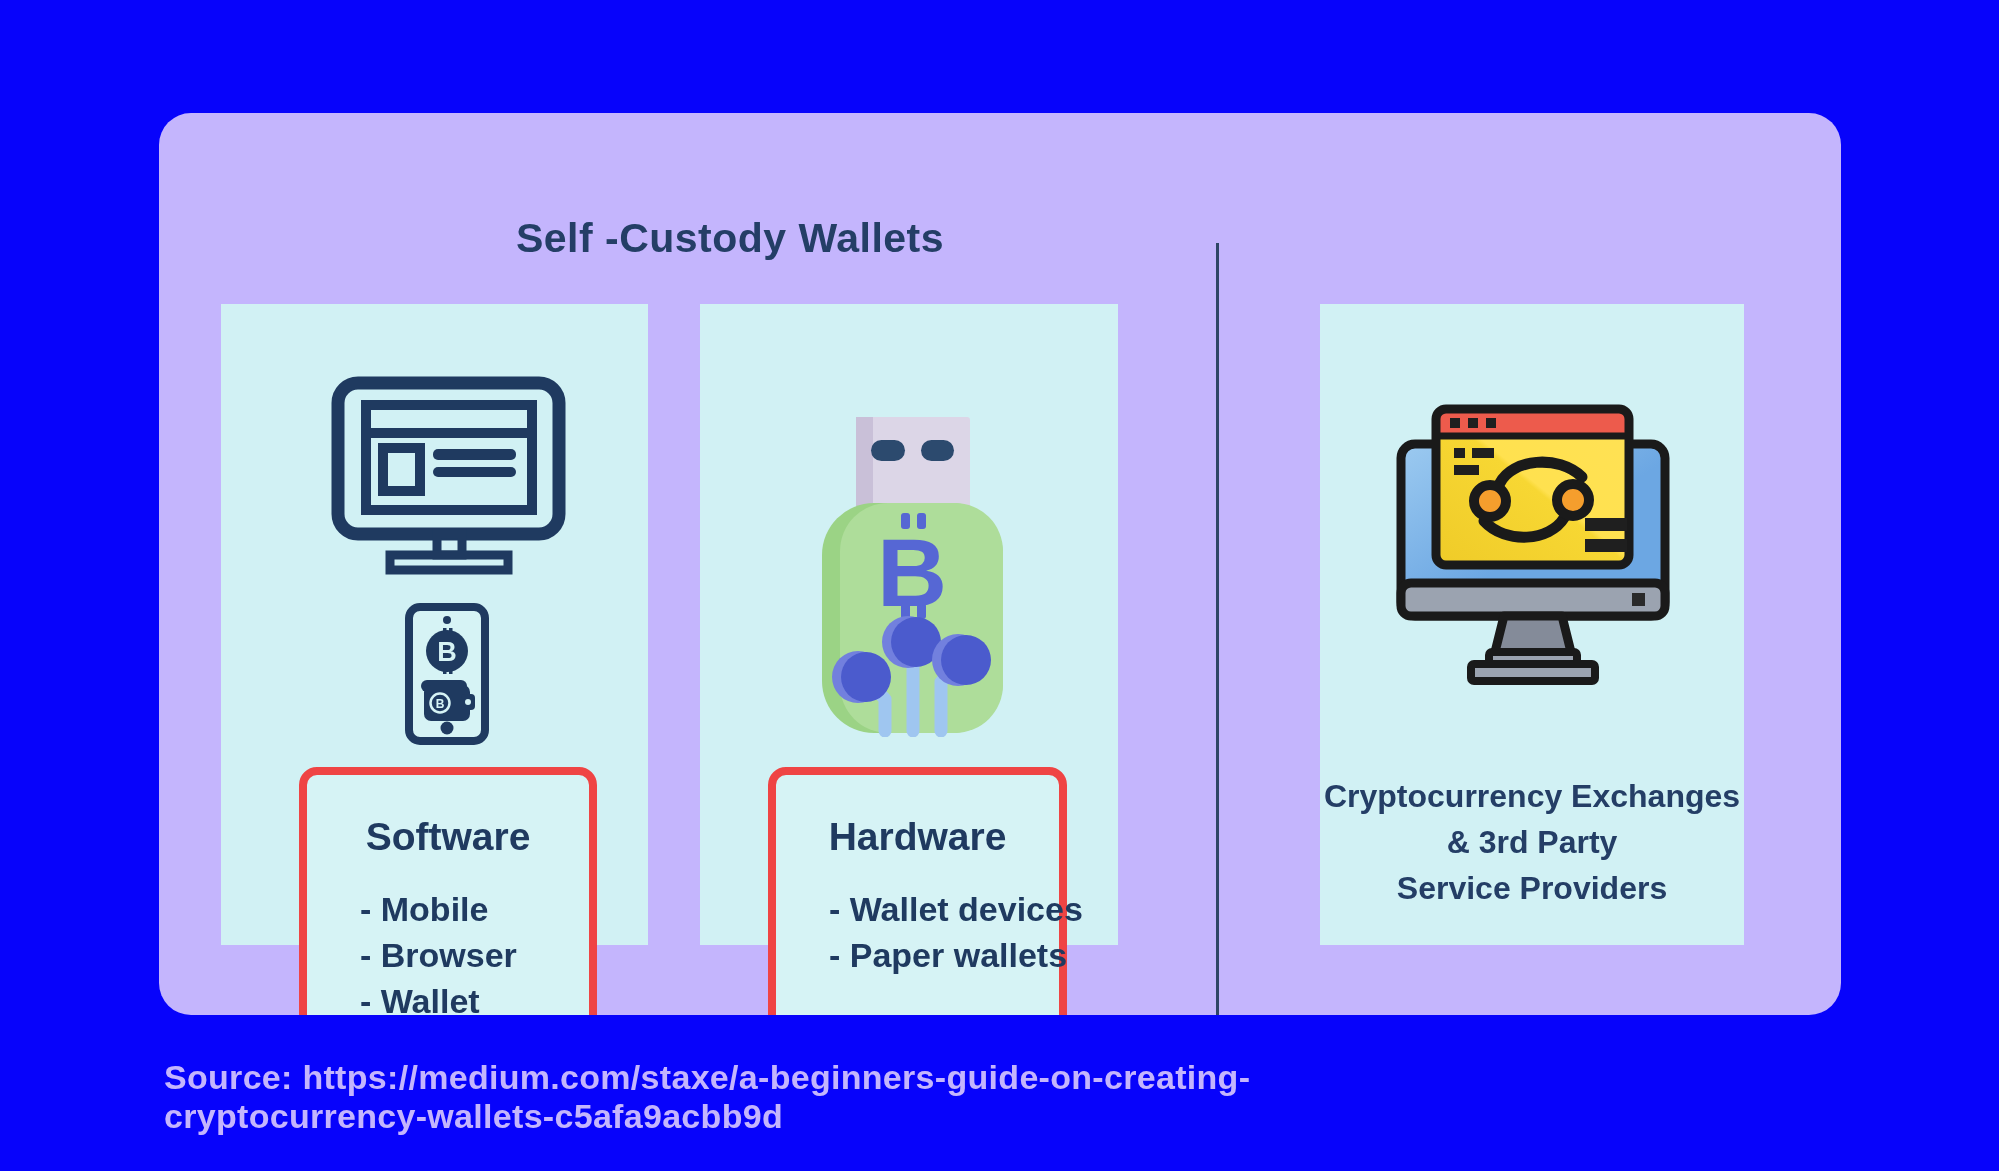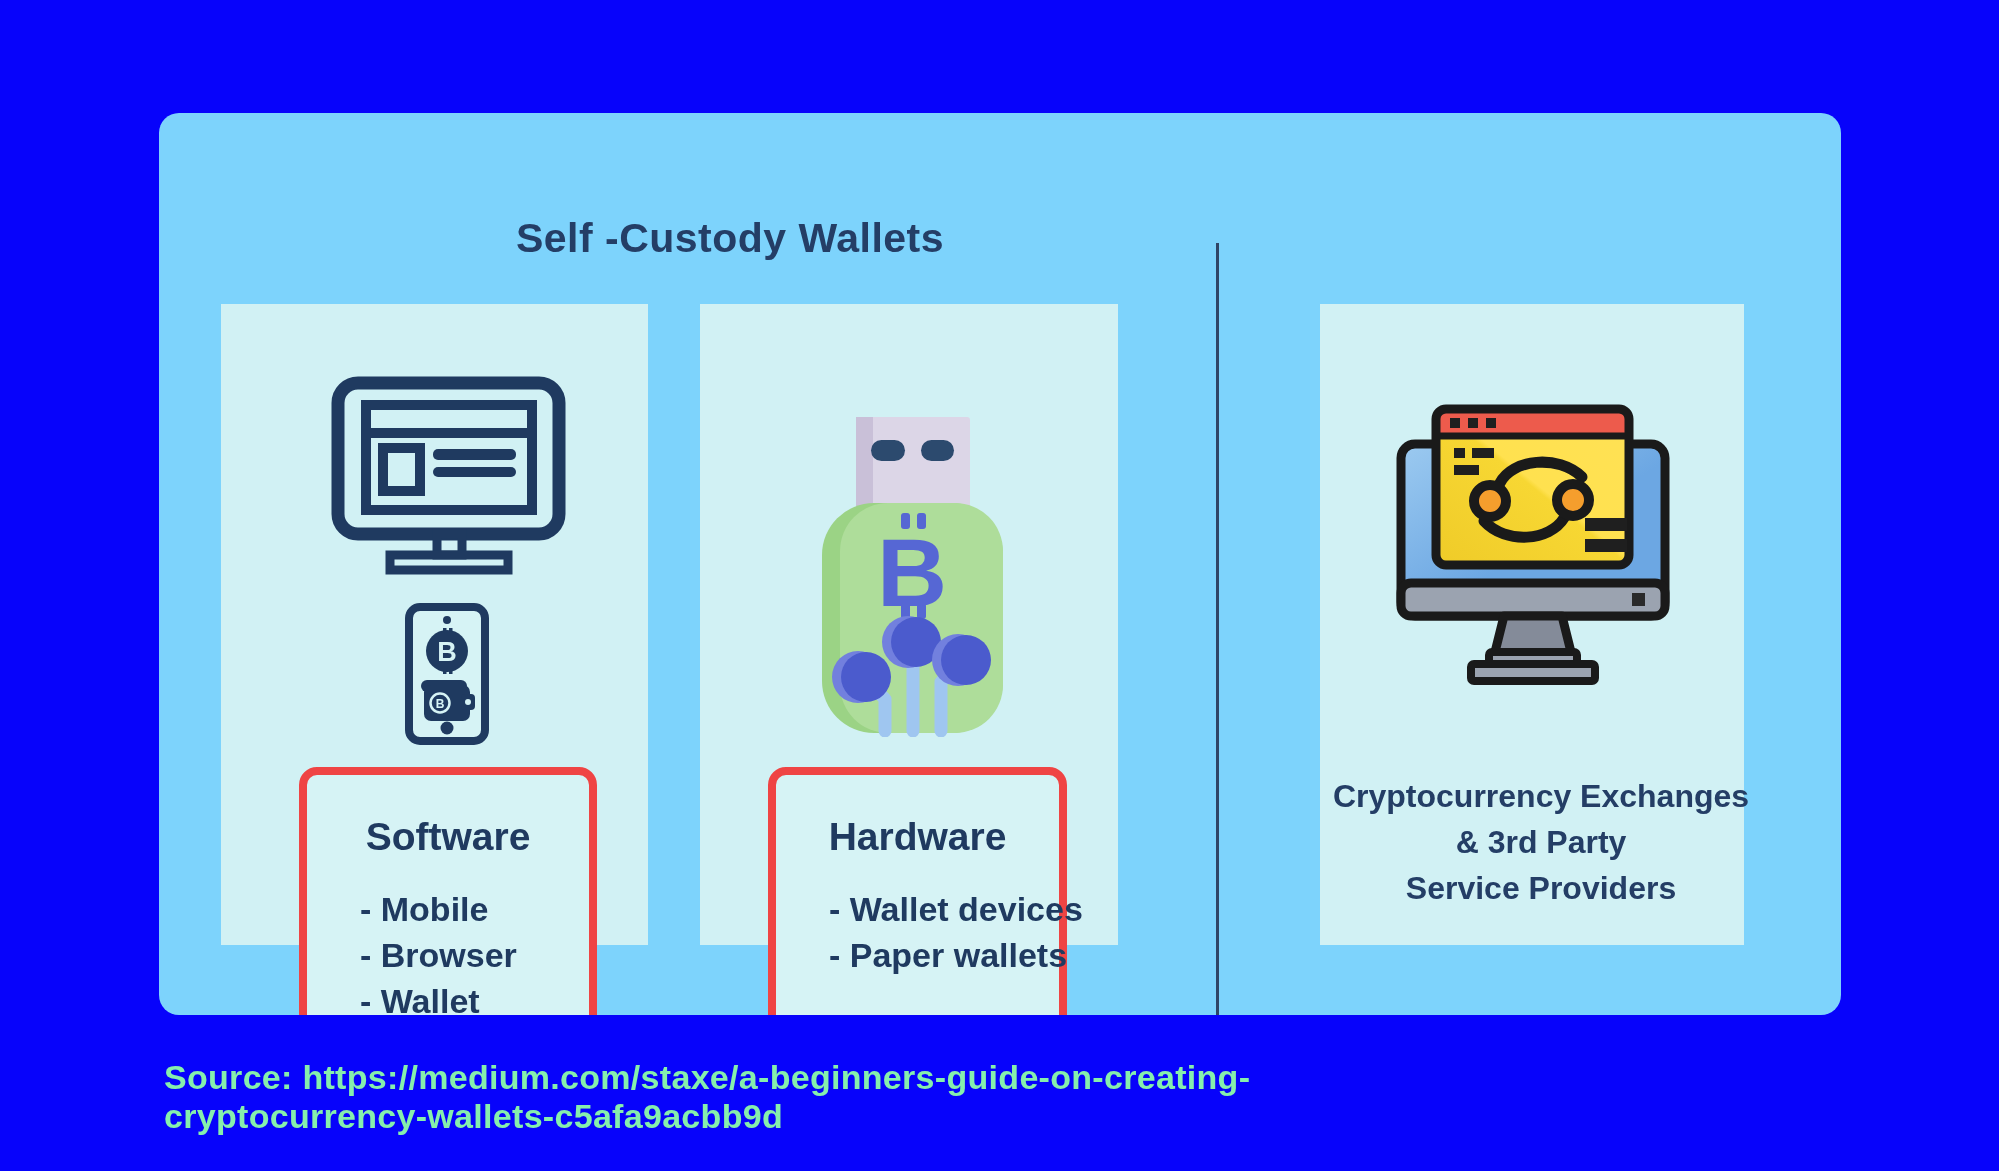--- a/index.html
+++ b/index.html
@@ -1,36 +1,36 @@
 <!DOCTYPE html>
 <html><head>
 <meta charset="utf-8">
 <style>
   html,body{margin:0;padding:0;}
   body{background:#0703fb;font-family:"Liberation Sans", sans-serif;}
   .canvas{position:relative;width:1999px;height:1171px;background:#0703fb;overflow:hidden;}
-  .card{position:absolute;left:159px;top:113px;width:1682px;height:902px;background:#7dd3fc;border-radius:20px;overflow:hidden;}
+  .card{position:absolute;left:159px;top:113px;width:1682px;height:902px;background:#c4b5fd;border-radius:32px;overflow:hidden;}
   .panel{position:absolute;top:191px;height:641px;background:#d1f1f4;}
   .panel-1{left:62px;width:427px;}
   .panel-2{left:541px;width:418px;}
   .panel-3{left:1161px;width:424px;}
   .divider{position:absolute;left:1057px;top:130px;width:3px;height:772px;background:#2f4566;}
   .section-title{position:absolute;top:102px;font-size:41px;font-weight:bold;color:#243e66;text-align:center;letter-spacing:0.5px;}
   .title-left{left:271px;width:600px;}
   .title-right{left:1173px;width:400px;}
   .icon{position:absolute;}
   .label-box{position:absolute;top:654px;height:340px;box-sizing:border-box;background:#d6f3f5;border:8px solid #ef4444;border-radius:18px;}
   .box-software{left:140px;width:298px;}
   .box-hardware{left:609px;width:299px;}
   .box-title{margin-top:40px;text-align:center;font-size:39px;font-weight:bold;color:#1f3a60;}
   .box-items{margin-top:27px;padding-left:53px;}
   .box-item{font-size:34px;font-weight:bold;color:#1f3a60;line-height:46px;white-space:nowrap;}
-  .hosted-desc{position:absolute;left:1161px;top:660px;width:424px;text-align:center;padding-left:9px;}
+  .hosted-desc{position:absolute;left:1161px;top:660px;width:424px;text-align:center;}
   .hosted-line{font-size:32px;font-weight:bold;color:#243e66;line-height:46px;}
-  .source{position:absolute;left:164px;top:1058px;color:#86efac;font-size:34px;font-weight:bold;line-height:39px;letter-spacing:0.3px;}
+  .source{position:absolute;left:164px;top:1058px;color:#c4b5fd;font-size:34px;font-weight:bold;line-height:39px;letter-spacing:0.3px;}
 </style>
 </head>
 <body>
 
 <div class="canvas">
 
   <div class="card">
 
     <div class="section-title title-left">Self -Custody Wallets</div>
 

